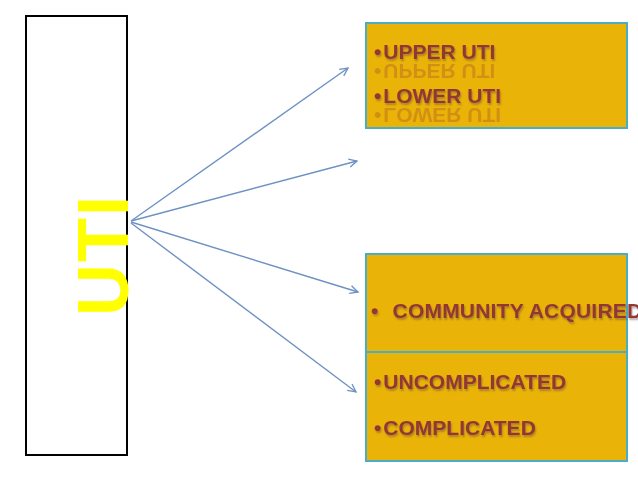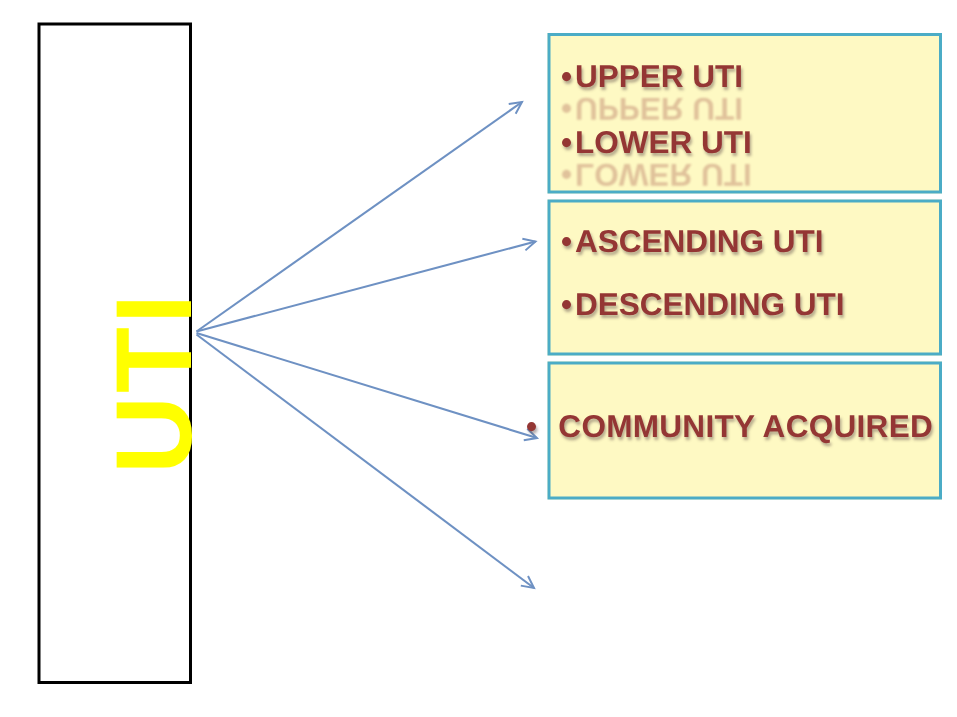--- a/index.html
+++ b/index.html
@@ -53,29 +53,29 @@
     pointer-events: none;
   }
   .arrow-line { stroke: var(--arrow-blue); stroke-width: 1.4; fill: none; }
 
   
   .info-box {
     position: absolute;
     left: 365px;
     width: 263px;
     border: 2px solid var(--box-border-blue);
-    background: #fef9c3;
+    background: #eab308;
     display: flex;
     flex-direction: column;
     justify-content: space-around;
     padding: 6px 4px 10px 7px;
   }
   .box-1 { top: 22px;  height: 107px; }
   .box-2 { top: 133px; height: 104px; }
-  .box-3 { top: 241px; height: 92px; align-items: flex-end; padding-left: 4px; }
+  .box-3 { top: 253px; height: 120px; align-items: flex-start; padding-left: 4px; }
   .box-4 { top: 351px; height: 111px; }
 
   .line {
     position: relative;
     font-size: 21px;
     font-weight: bold;
     color: var(--item-maroon);
     line-height: 1.1;
     white-space: nowrap;
     text-shadow: 1px 2px 2px rgba(90, 70, 70, 0.45);
@@ -121,29 +121,29 @@
     <div class="line">
       <span class="bullet">•</span><span>UPPER UTI</span>
       <span class="reflect"><span class="bullet">•</span><span>UPPER UTI</span></span>
     </div>
     <div class="line">
       <span class="bullet">•</span><span>LOWER UTI</span>
       <span class="reflect"><span class="bullet">•</span><span>LOWER UTI</span></span>
     </div>
   </div>
 
-  <div class="info-box box-2">
-    <div class="line">
-      <span class="bullet">•</span><span>ASCENDING UTI</span>
-    </div>
-    <div class="line">
-      <span class="bullet">•</span><span>DESCENDING UTI</span>
-    </div>
-  </div>
 
   <div class="info-box box-3">
     <div class="line">
       <span class="bullet">•</span><span>COMMUNITY ACQUIRED</span>
     </div>
   </div>
 
+  <div class="info-box box-4">
+    <div class="line">
+      <span class="bullet">•</span><span>UNCOMPLICATED</span>
+    </div>
+    <div class="line">
+      <span class="bullet">•</span><span>COMPLICATED</span>
+    </div>
+  </div>
 
 </div>
 
 </body></html>

